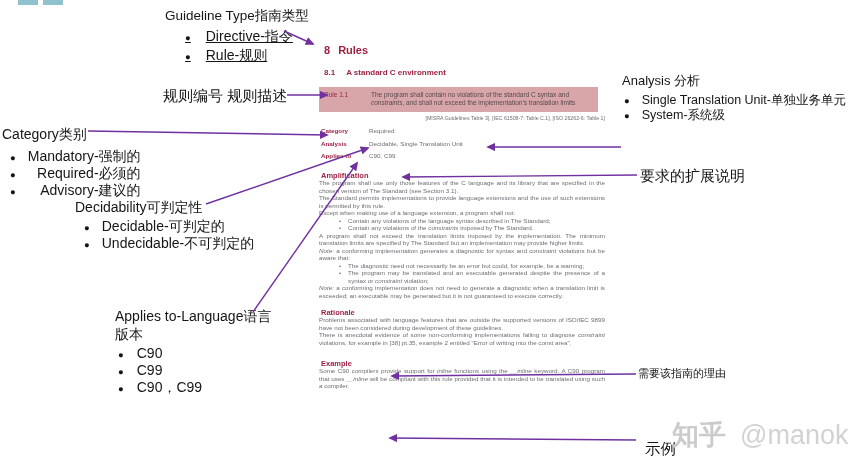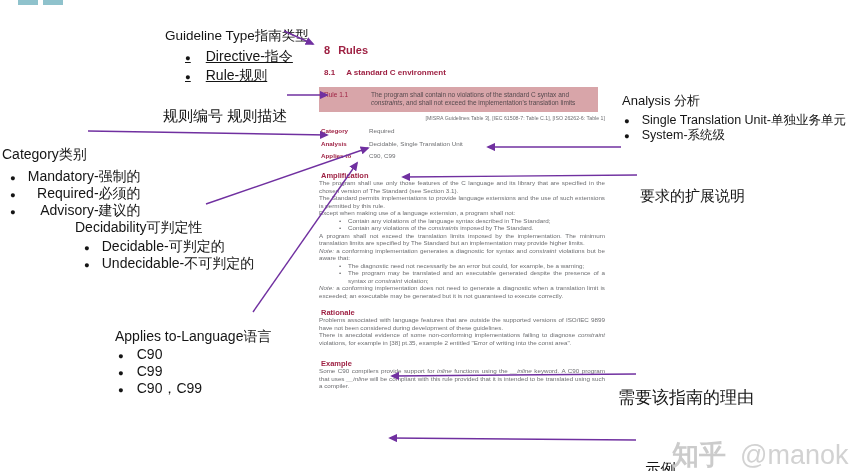--- a/index.html
+++ b/index.html
@@ -33,21 +33,21 @@
   .bullet .bdot::before{content:"\2022";position:absolute;left:40px;top:0;}
   .p-a1{margin-top:11px;} .p-a2{margin-top:12px;} .p-a3{margin-top:13px;}
   .b-a1{margin-top:11px;} .b-a2{margin-top:13px;}
   .p-a4{margin-top:11px;} .p-a5{margin-top:14px;}
   .b-a3{margin-top:12px;} .b-a4{margin-top:11px;}
   .p-a6{margin-top:14px;}
   .p-r1{margin-top:14px;} .p-r2{margin-top:8px;}
   .p-e1{margin-top:8px;}
 
   
-  .ann{position:absolute;margin-top:20px;}
+  .ann{position:absolute;}
   .ann-title{font-size:14px;line-height:17px;}
   .ann-item{display:flex;align-items:baseline;font-size:14px;}
   .dot{flex:none;}
   .dot::before{content:"\25CF";font-size:9.5px;}
 
   #ann-guideline{left:165px;top:7px;}
   #ann-guideline .ann-title{font-size:13.5px;margin-bottom:4px;}
   #ann-guideline .ann-item{padding-left:20px;height:19px;text-decoration:underline;}
   #ann-guideline .dot{margin-right:15px;}
 
@@ -68,21 +68,21 @@
   #ann-applies .ann-item{padding-left:3px;height:16px;margin-top:1px;}
   #ann-applies .dot{margin-right:13px;}
   #ann-applies .t2{margin-bottom:2px;}
 
   #ann-analysis{left:622px;top:72px;width:242px;}
   #ann-analysis .ann-title{font-size:13px;margin-bottom:3px;}
   #ann-analysis .ann-item{padding-left:2px;height:15px;font-size:12.5px;}
   #ann-analysis .dot{margin-right:12px;}
 
   #ann-amp-pointer{left:640px;top:167px;font-size:15px;}
-  #ann-rat-pointer{left:618px;top:366px;font-size:17px;}
+  #ann-rat-pointer{left:638px;top:366px;font-size:11px;}
   #ann-ex-pointer{left:645px;top:439px;font-size:15.5px;}
 
   #watermark{left:672px;top:420px;display:flex;align-items:baseline;gap:14px;
              color:#d2d2d2;font-size:27px;line-height:30px;}
   #watermark .brand{font-weight:bold;color:#cbcbcb;}
 
   
   #arrows{position:absolute;inset:0;pointer-events:none;z-index:5;}
 </style>
 </head>
@@ -130,20 +130,21 @@
         <span>Decidable-可判定的</span>
       </div>
     <div class="ann-item">
         <span class="dot"></span>
         <span>Undecidable-不可判定的</span>
       </div>
   </div>
 
   <div class="ann" id="ann-applies">
     <div class="ann-title">Applies to-Language语言</div>
+    <div class="ann-title t2">版本</div>
     <div class="ann-item">
         <span class="dot"></span>
         <span>C90</span>
       </div>
     <div class="ann-item">
         <span class="dot"></span>
         <span>C99</span>
       </div>
     <div class="ann-item">
         <span class="dot"></span>

